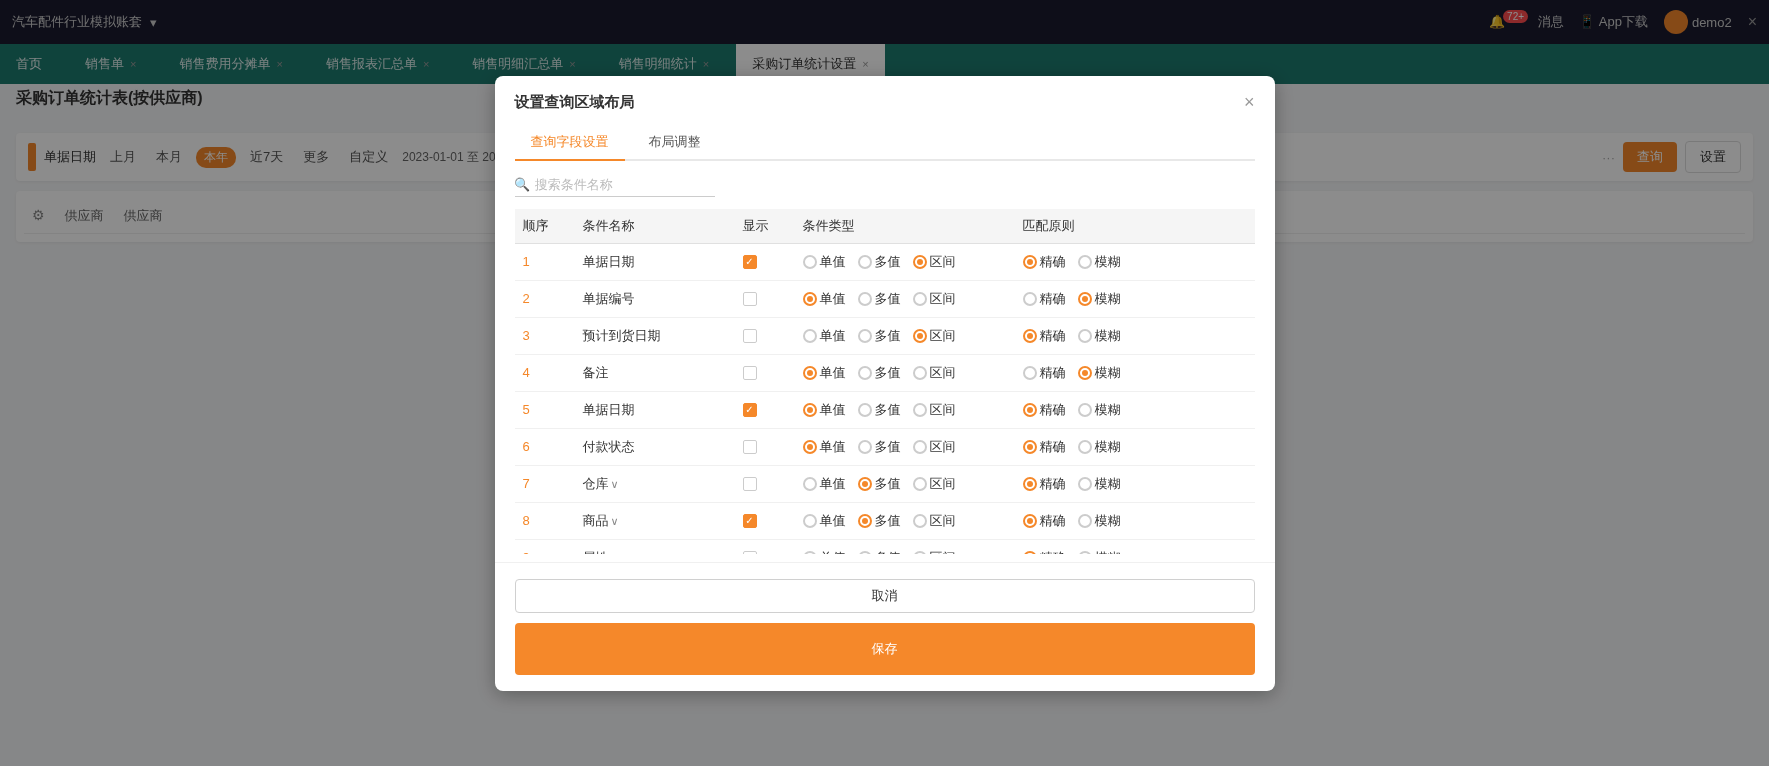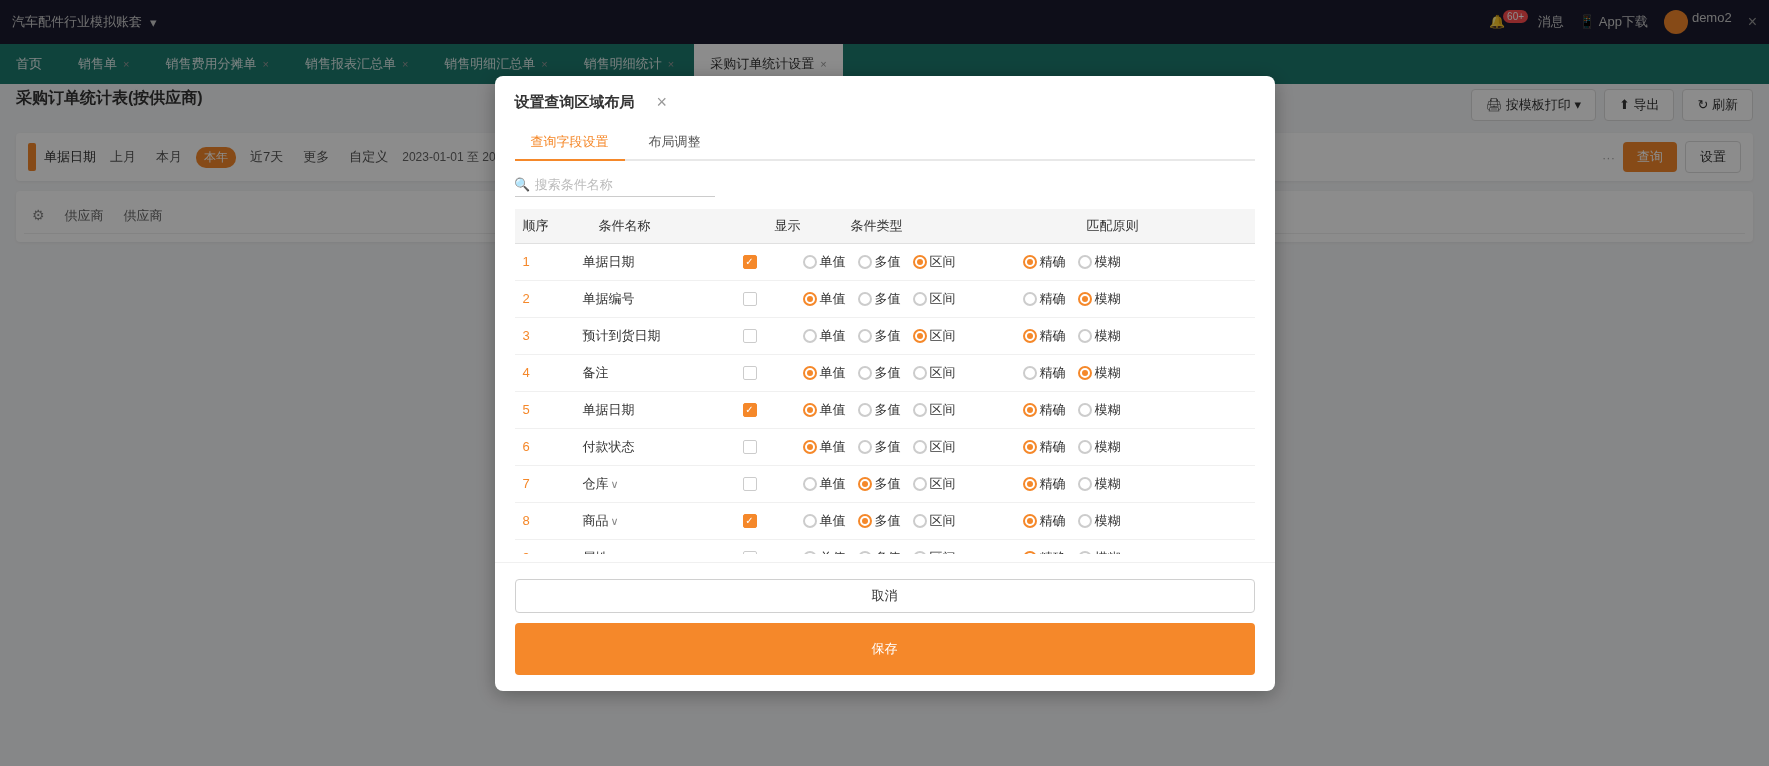--- a/index.html
+++ b/index.html
@@ -29,21 +29,21 @@
     }
     .close-x { color: #999; cursor: pointer; font-size: 16px; }
 
     
     .nav-tabs {
       height: 40px;
       background: #1d7a6e;
       display: flex;
       align-items: flex-start;
       padding: 0 0;
-      gap: 4px;
+      gap: 11px;
     }
     .nav-tab {
       height: 40px;
       display: flex;
       align-items: center;
       padding: 0 16px;
       color: rgba(255,255,255,0.85);
       font-size: 13px;
       cursor: pointer;
       white-space: nowrap;
@@ -134,23 +134,22 @@
       border-radius: 8px;
       width: 780px;
       max-height: 640px;
       box-shadow: 0 4px 20px rgba(0,0,0,0.3);
       display: flex;
       flex-direction: column;
     }
     .dialog-header {
       display: flex;
       align-items: center;
-      justify-content: flex-start;
+      justify-content: space-between;
       padding: 16px 20px 0 20px;
-      gap: 22px;
     }
     .dialog-title { font-size: 15px; font-weight: bold; color: #333; }
     .dialog-close { cursor: pointer; color: #999; font-size: 18px; }
 
     
     .dialog-tabs {
       display: flex;
       border-bottom: 2px solid #e8e8e8;
       margin: 12px 20px 0 20px;
       gap: 8px;
@@ -199,21 +198,20 @@
     }
     .dialog-table-header {
       display: grid;
       grid-template-columns: 60px 160px 60px 220px 200px;
       background: #f5f5f5;
       padding: 8px 0;
       font-size: 13px;
       color: #333;
       font-weight: 500;
       border-bottom: 1px solid #e0e0e0;
-      gap: 16px;
     }
     .dialog-table-header > div { padding: 0 8px; }
 
     .dialog-table-body {
       overflow-y: auto;
       height: 310px;
     }
     .dialog-table-row {
       display: grid;
       grid-template-columns: 60px 160px 60px 220px 200px;
@@ -302,28 +300,28 @@
 <body>
 
 <div class="top-bar">
   <div class="top-bar-left">
     <span>汽车配件行业模拟账套</span>
     <span style="cursor:pointer;">▾</span>
   </div>
   <div class="top-bar-right">
     <span style="cursor:pointer; position:relative;">
       <span>🔔</span>
-      <span class="badge">60+</span>
+      <span class="badge">72+</span>
       <span>消息</span>
     </span>
     <span style="cursor:pointer;">
       <span>📱</span>
       <span>App下载</span>
     </span>
-    <span style="cursor:pointer; display:flex; align-items:flex-start; gap:4px;">
+    <span style="cursor:pointer; display:flex; align-items:center; gap:4px;">
       <span style="width:24px;height:24px;background:#f5882a;border-radius:50%;display:inline-block;"></span>
       <span>demo2</span>
     </span>
     <span class="close-x">×</span>
   </div>
 </div>
 
 <div class="nav-tabs">
   <div class="nav-tab-home">
     <span>首页</span>
@@ -350,35 +348,20 @@
   </div>
   <div class="nav-tab active">
     <span>采购订单统计设置</span>
     <span class="tab-close">×</span>
   </div>
 </div>
 
 <div class="page-content">
   <div style="display:flex; justify-content:space-between; align-items:center; margin-bottom:12px;">
     <div class="page-title">采购订单统计表(按供应商)</div>
-    <div class="page-actions">
-      <button class="btn-white">
-        <span>🖨</span>
-        <span>按模板打印</span>
-        <span>▾</span>
-      </button>
-      <button class="btn-white">
-        <span>⬆</span>
-        <span>导出</span>
-      </button>
-      <button class="btn-white">
-        <span>↻</span>
-        <span>刷新</span>
-      </button>
-    </div>
   </div>
 
   <div style="background:white; padding:8px 12px; border-radius:4px; display:flex; align-items:center; gap:8px; margin-bottom:10px; box-shadow:0 1px 3px rgba(0,0,0,0.06);">
     <div style="background:#f5882a; width:8px; height:28px; border-radius:2px; cursor:pointer;"></div>
     <span style="color:#333;">单据日期</span>
     <span class="filter-btn">上月</span>
     <span class="filter-btn">本月</span>
     <span class="filter-tag">本年</span>
     <span class="filter-btn">近7天</span>
     <span class="filter-btn">更多</span>

